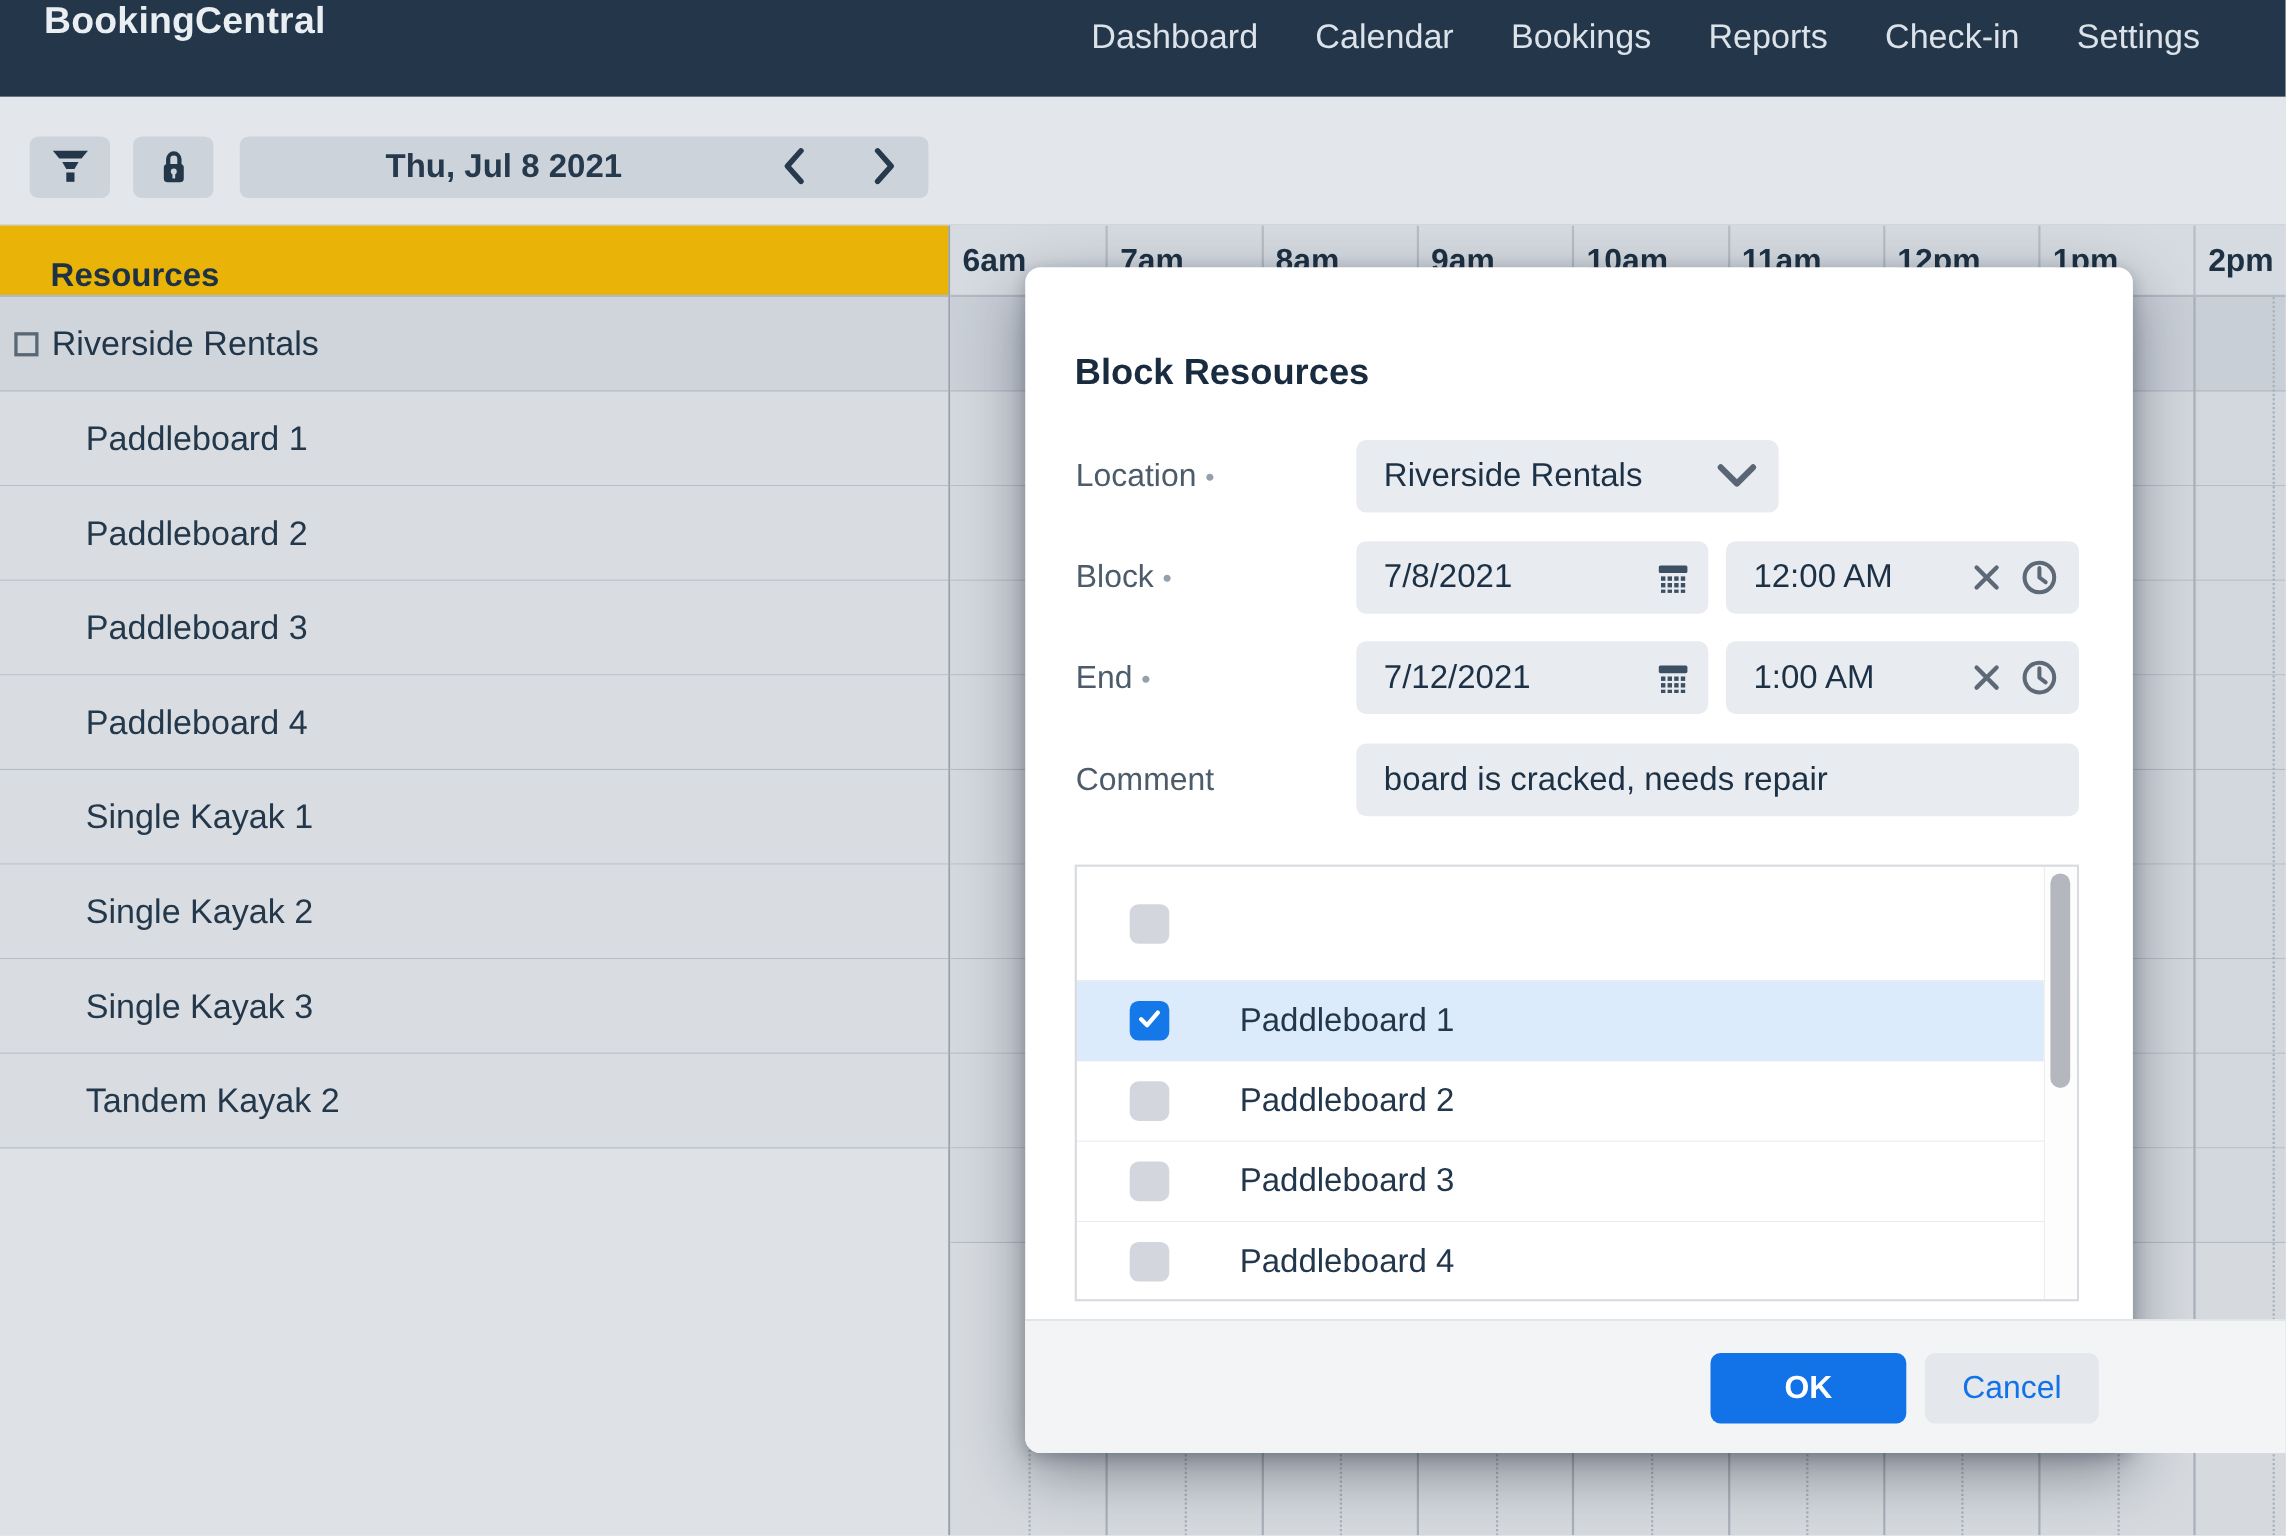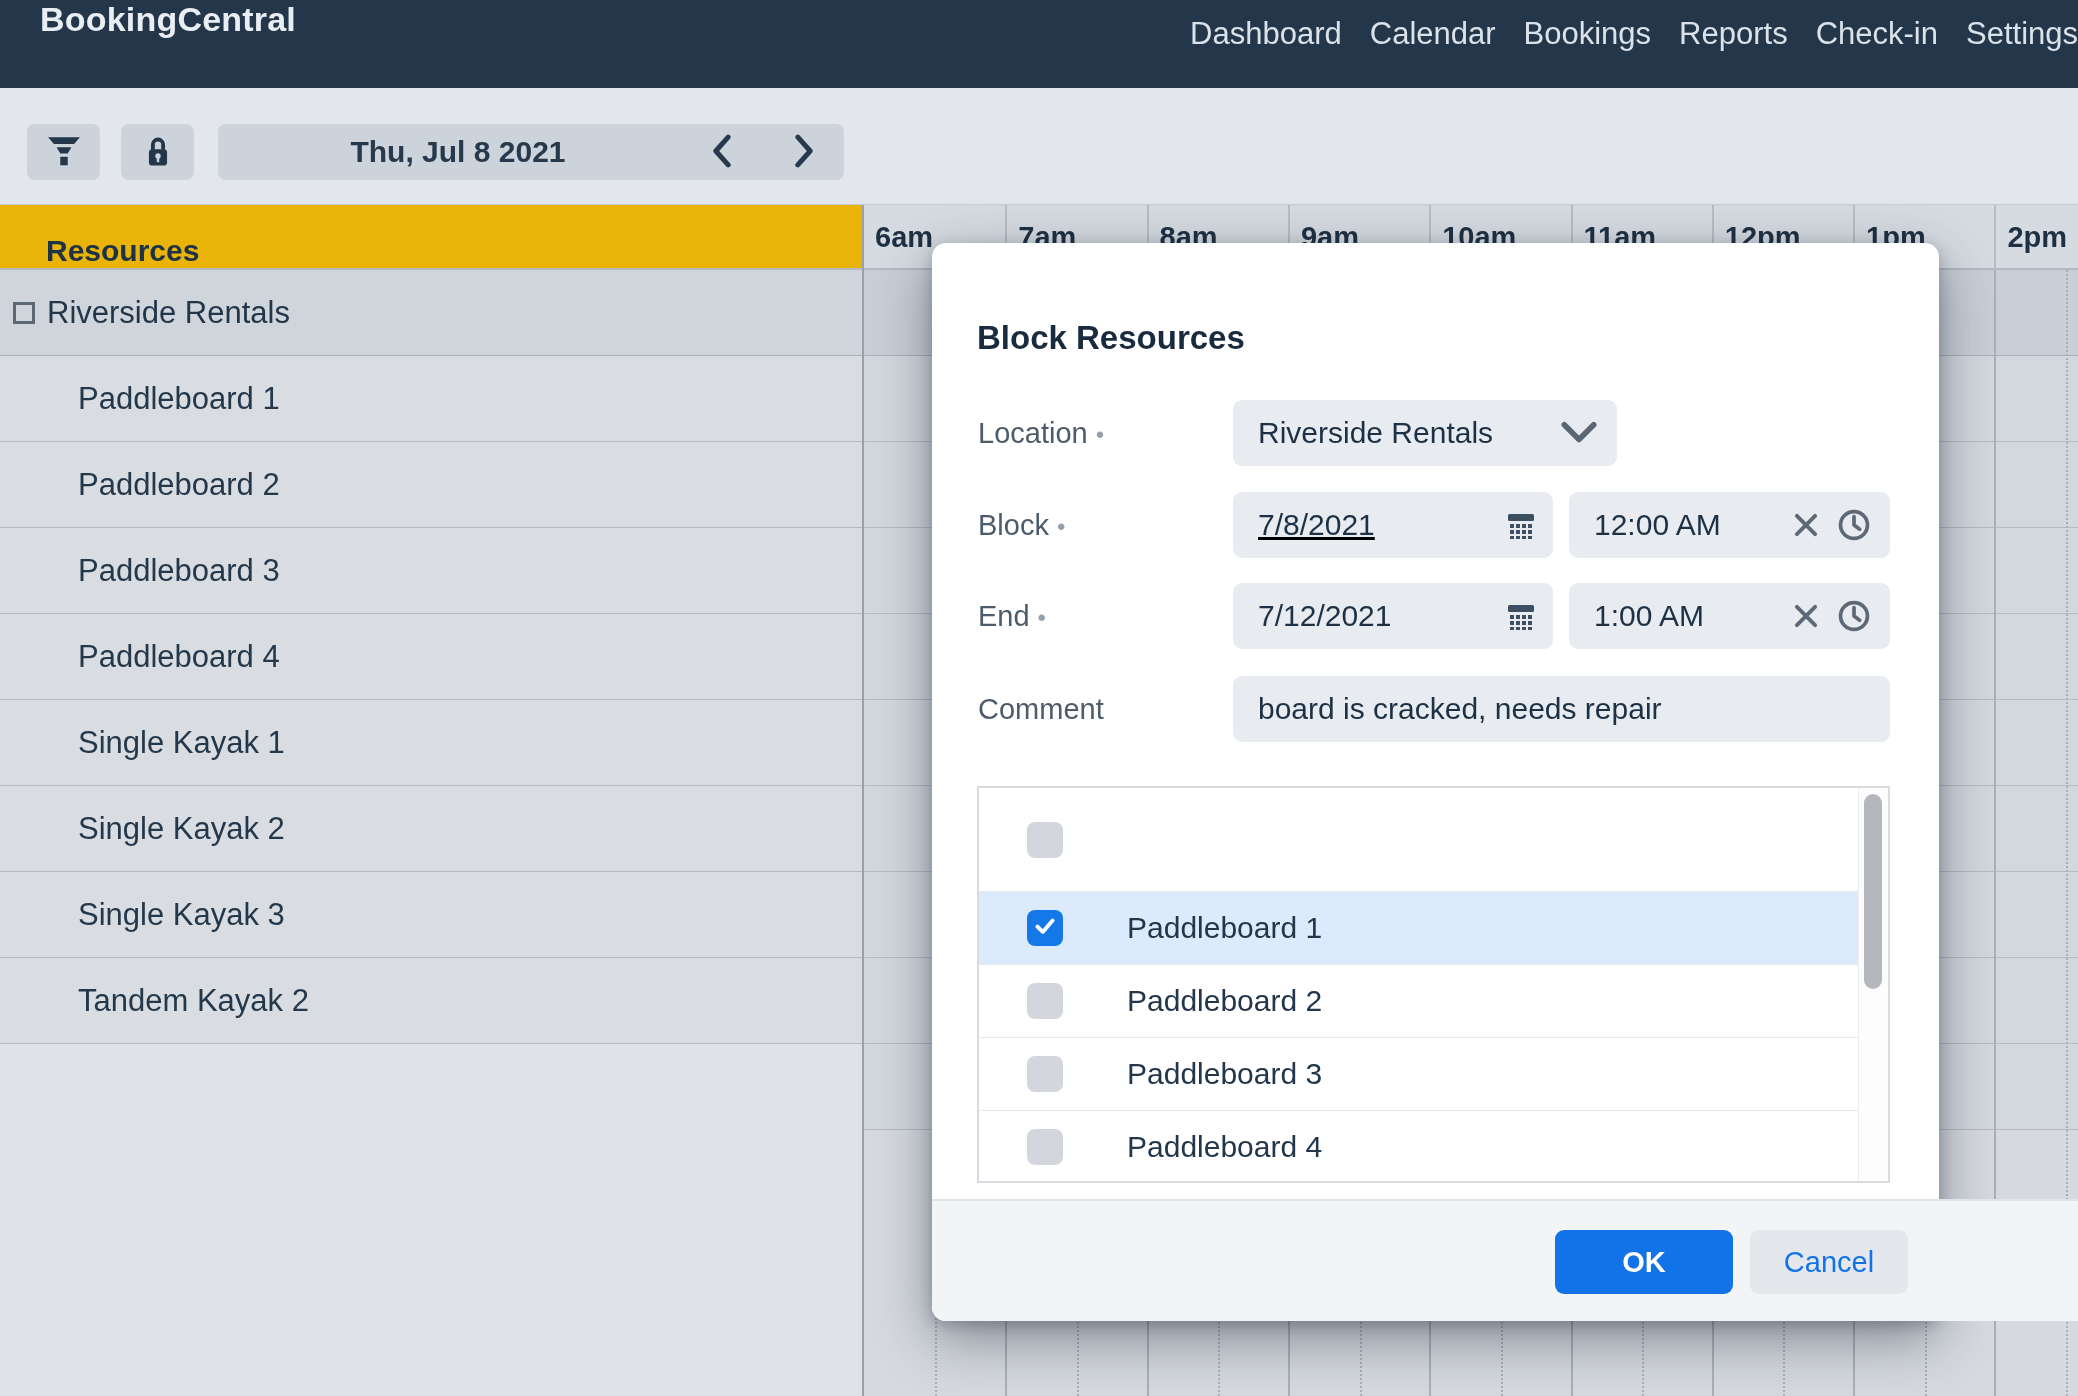--- a/index.html
+++ b/index.html
@@ -2,21 +2,21 @@
 <html><head>
 <meta charset="utf-8">
 <style>
   html,body{margin:0;padding:0;background:#e2e5e9;}
   *{box-sizing:border-box;font-family:"Liberation Sans",sans-serif;-webkit-font-smoothing:antialiased;}
   #screen{position:relative;width:2078px;height:1396px;overflow:hidden;background:#e2e5e9;}
 
   
   .navbar{position:absolute;left:0;top:0;width:2078px;height:88px;background:#243649;display:flex;align-items:flex-start;}
   .brand{margin-left:40px;font-size:34px;font-weight:bold;color:#e9eef3;letter-spacing:.2px;}
-  .nav-items{margin-left:auto;display:flex;gap:28px;list-style:none;padding:0;}
+  .nav-items{margin-left:auto;margin-right:78px;display:flex;gap:52px;list-style:none;padding:0;}
   .nav-item{color:#dbe2e9;font-size:31px;cursor:pointer;white-space:nowrap;}
 
   
   .toolbar{position:absolute;left:0;top:88px;width:2078px;height:117px;background:#e3e6ea;border-bottom:1px solid #c6ccd3;}
   .tbtn{position:absolute;top:124px;margin-top:-88px;height:56px;border:none;border-radius:8px;background:#ccd3da;display:flex;align-items:center;justify-content:center;cursor:pointer;padding:0;}
   .tbtn svg{display:block;}
   #filter-btn{left:27px;width:73px;top:36px;margin-top:0;}
   #lock-btn{left:121px;width:73px;top:36px;margin-top:0;}
   .datebar{position:absolute;left:218px;top:36px;width:626px;height:56px;border-radius:8px;background:#ccd3da;cursor:pointer;}
   .date-label{position:absolute;left:120px;top:0;width:240px;height:56px;line-height:56px;text-align:center;font-size:30px;font-weight:600;color:#26394d;white-space:nowrap;}
@@ -251,21 +251,21 @@
       <span class="chevdown">
         <svg width="36" height="34" viewBox="0 0 22 14">
             <polyline points="2,2 11,11 20,2" fill="none" stroke="#5b6674" stroke-width="3.4" stroke-linecap="round" stroke-linejoin="round"></polyline>
           </svg>
       </span>
     </div>
 
     <div class="f-label" style="top:266px;">
       <span>Block</span><span class="req">•</span>
     </div>
-    <div class="ctl" style="left:301px;top:249px;width:320px;text-decoration:underline;">
+    <div class="ctl" style="left:301px;top:249px;width:320px;">
       <span class="val">7/8/2021</span>
       <button class="ico-btn" style="right:16px;top:17px;width:32px;height:32px;">
         <svg width="30" height="30" viewBox="0 0 30 30" fill="#3d4f63">
           <rect x="2" y="4" width="26" height="7" rx="1.5"></rect>
           <g>
             <rect x="4" y="14" width="4" height="4"></rect>
               <rect x="10" y="14" width="4" height="4"></rect>
               <rect x="16" y="14" width="4" height="4"></rect>
               <rect x="22" y="14" width="4" height="4"></rect>
             <rect x="4" y="20" width="4" height="4"></rect>

